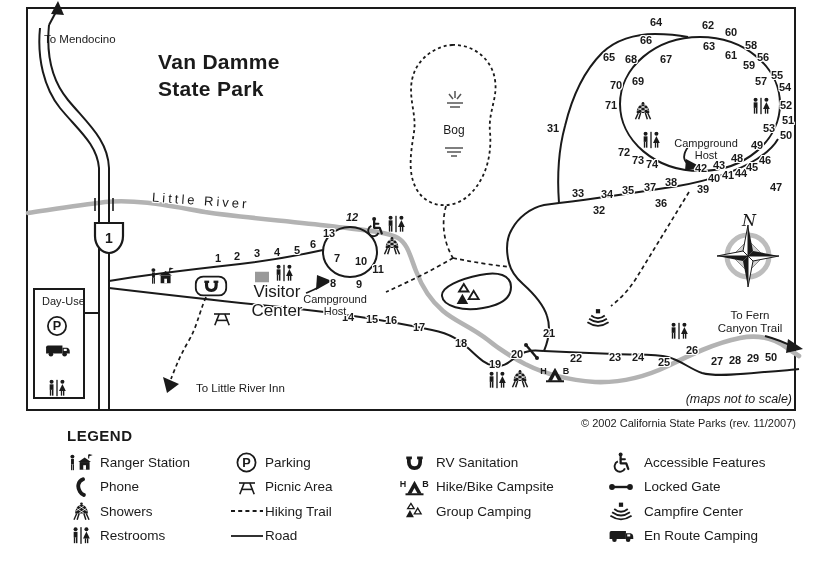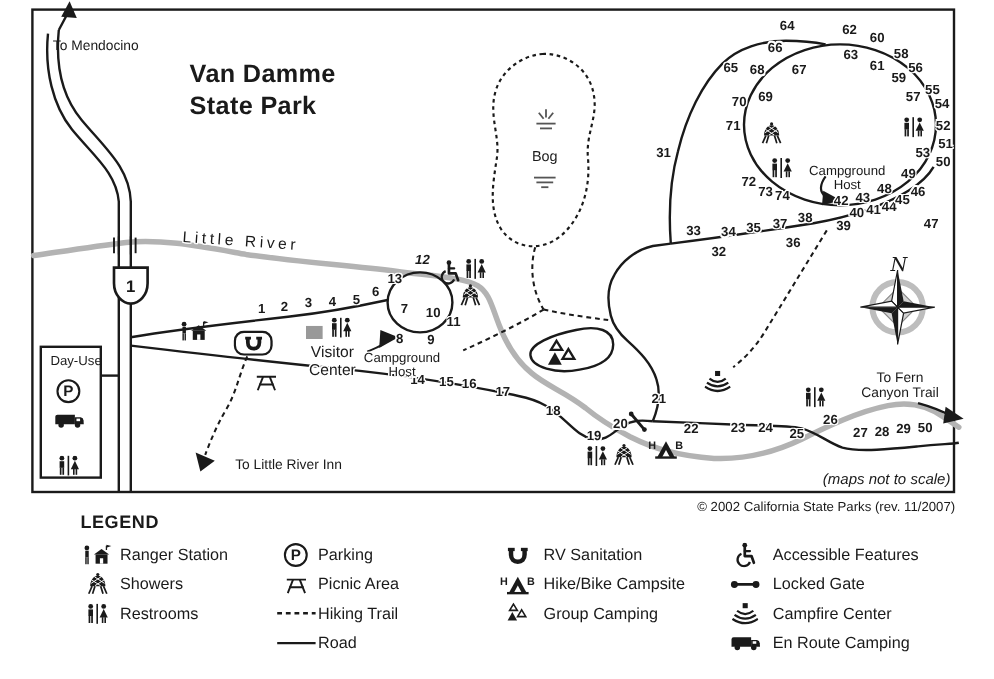--- a/index.html
+++ b/index.html
@@ -15,38 +15,38 @@
   #map-frame{position:absolute;left:26px;top:7px;width:770px;height:404px;border:2px solid var(--ink);box-sizing:border-box;}
   #map-svg{position:absolute;left:0;top:0;z-index:1;}
   .lbl{position:absolute;z-index:4;white-space:pre-line;line-height:1.12;}
   .c{transform:translate(-50%,-50%);text-align:center;}
   .halo{text-shadow:-1px -1px 0 #fff,1px -1px 0 #fff,-1px 1px 0 #fff,1px 1px 0 #fff,0 1px 0 #fff,0 -1px 0 #fff,1px 0 0 #fff,-1px 0 0 #fff;}
   #title{left:158px;top:48px;font-size:21px;font-weight:bold;line-height:27px;letter-spacing:.3px;}
   #to-mendocino{left:44px;top:33px;font-size:11.5px;}
   #little-river{left:152px;top:194px;font-size:13px;letter-spacing:3px;transform:rotate(4deg);}
   #bog-label{left:454px;top:131px;font-size:12px;}
   #day-use-label{left:42px;top:295px;font-size:11px;}
-  #visitor-center-label{left:277px;top:301px;font-size:13px;}
+  #visitor-center-label{left:277px;top:301px;font-size:17px;}
   #host-lower-label{left:335px;top:305px;font-size:11px;}
   #host-upper-label{left:706px;top:149px;font-size:11px;}
   #to-inn-label{left:196px;top:382px;font-size:11.5px;}
   #to-fern-label{left:750px;top:322px;font-size:11.5px;}
   #compass-n{left:749px;top:221px;font-family:"DejaVu Serif","Liberation Serif",serif;font-style:italic;font-size:16px;}
   #not-to-scale{right:36px;top:392px;font-size:12.5px;font-style:italic;position:absolute;z-index:4;}
   #copyright{right:32px;top:417px;font-size:11px;position:absolute;z-index:4;}
   #sites span{position:absolute;z-index:3;transform:translate(-50%,-50%);font-size:11px;font-weight:bold;}
   #micons .mi{position:absolute;z-index:2;transform:translate(-50%,-50%);line-height:0;}
   #legend-title{left:67px;top:428px;font-size:15px;font-weight:bold;letter-spacing:.5px;}
   .lcol{position:absolute;top:450px;z-index:4;}
   .lrow{display:flex;align-items:center;height:24.5px;}
   .licon{display:flex;justify-content:center;align-items:center;line-height:0;}
   .llabel{font-size:13.5px;white-space:nowrap;}
   #lcol0{left:62px;} #lcol0 .licon{width:38px;}
   #lcol1{left:228px;} #lcol1 .licon{width:37px;}
-  #lcol2{left:409px;} #lcol2 .licon{width:44px;}
+  #lcol2{left:392px;} #lcol2 .licon{width:44px;}
   #lcol3{left:598px;} #lcol3 .licon{width:46px;}
 </style>
 </head>
 <body>
 
 <div id="canvas">
 
   <div id="map-frame"></div>
 
   <svg id="map-svg" width="828" height="566" viewBox="0 0 828 566">
@@ -442,20 +442,28 @@
             <rect x="12.5" y="10" width="11" height="8.5" fill="var(--ink)"></rect>
       <rect x="16.5" y="13.5" width="3" height="5" fill="#fff"></rect>
       <line x1="22.5" y1="2" x2="22.5" y2="6" stroke="var(--ink)" stroke-width="1.2"></line>
       <path d="M22.5,1 L27,2.3 L22.5,3.8 Z" fill="var(--ink)"></path>
           </svg>
         </span>
         <span class="llabel">Ranger Station</span>
       </div>
       <div class="lrow">
         <span class="licon">
+          <svg width="14" height="20" viewBox="0 0 16 22">
+      <path d="M11.5,2.5 C5.5,4 3.5,10 6,16 C7,18.5 8.5,20 10,20.5" fill="none" stroke="var(--ink)" stroke-width="4.4" stroke-linecap="round" transform="rotate(-8 8 11)"></path>
+          </svg>
+        </span>
+        <span class="llabel">Phone</span>
+      </div>
+      <div class="lrow">
+        <span class="licon">
           <svg width="19" height="19" viewBox="0 0 24 24">
       <circle cx="12" cy="2.2" r="1.7" fill="var(--ink)"></circle>
       <path d="M12,3.6 C6.8,3.6 4,9.5 4,14.5 L20,14.5 C20,9.5 17.2,3.6 12,3.6 Z" fill="var(--ink)"></path>
       <g stroke="#fff" stroke-width="1">
               <line x1="8.5" y1="4.6" x2="19" y2="11.5"></line>
               <line x1="5.5" y1="8" x2="15" y2="14"></line>
       <line x1="15.5" y1="4.6" x2="5" y2="11.5"></line>
               <line x1="18.5" y1="8" x2="9" y2="14"></line>
             </g>
       <g stroke="var(--ink)" stroke-width="1.8">

